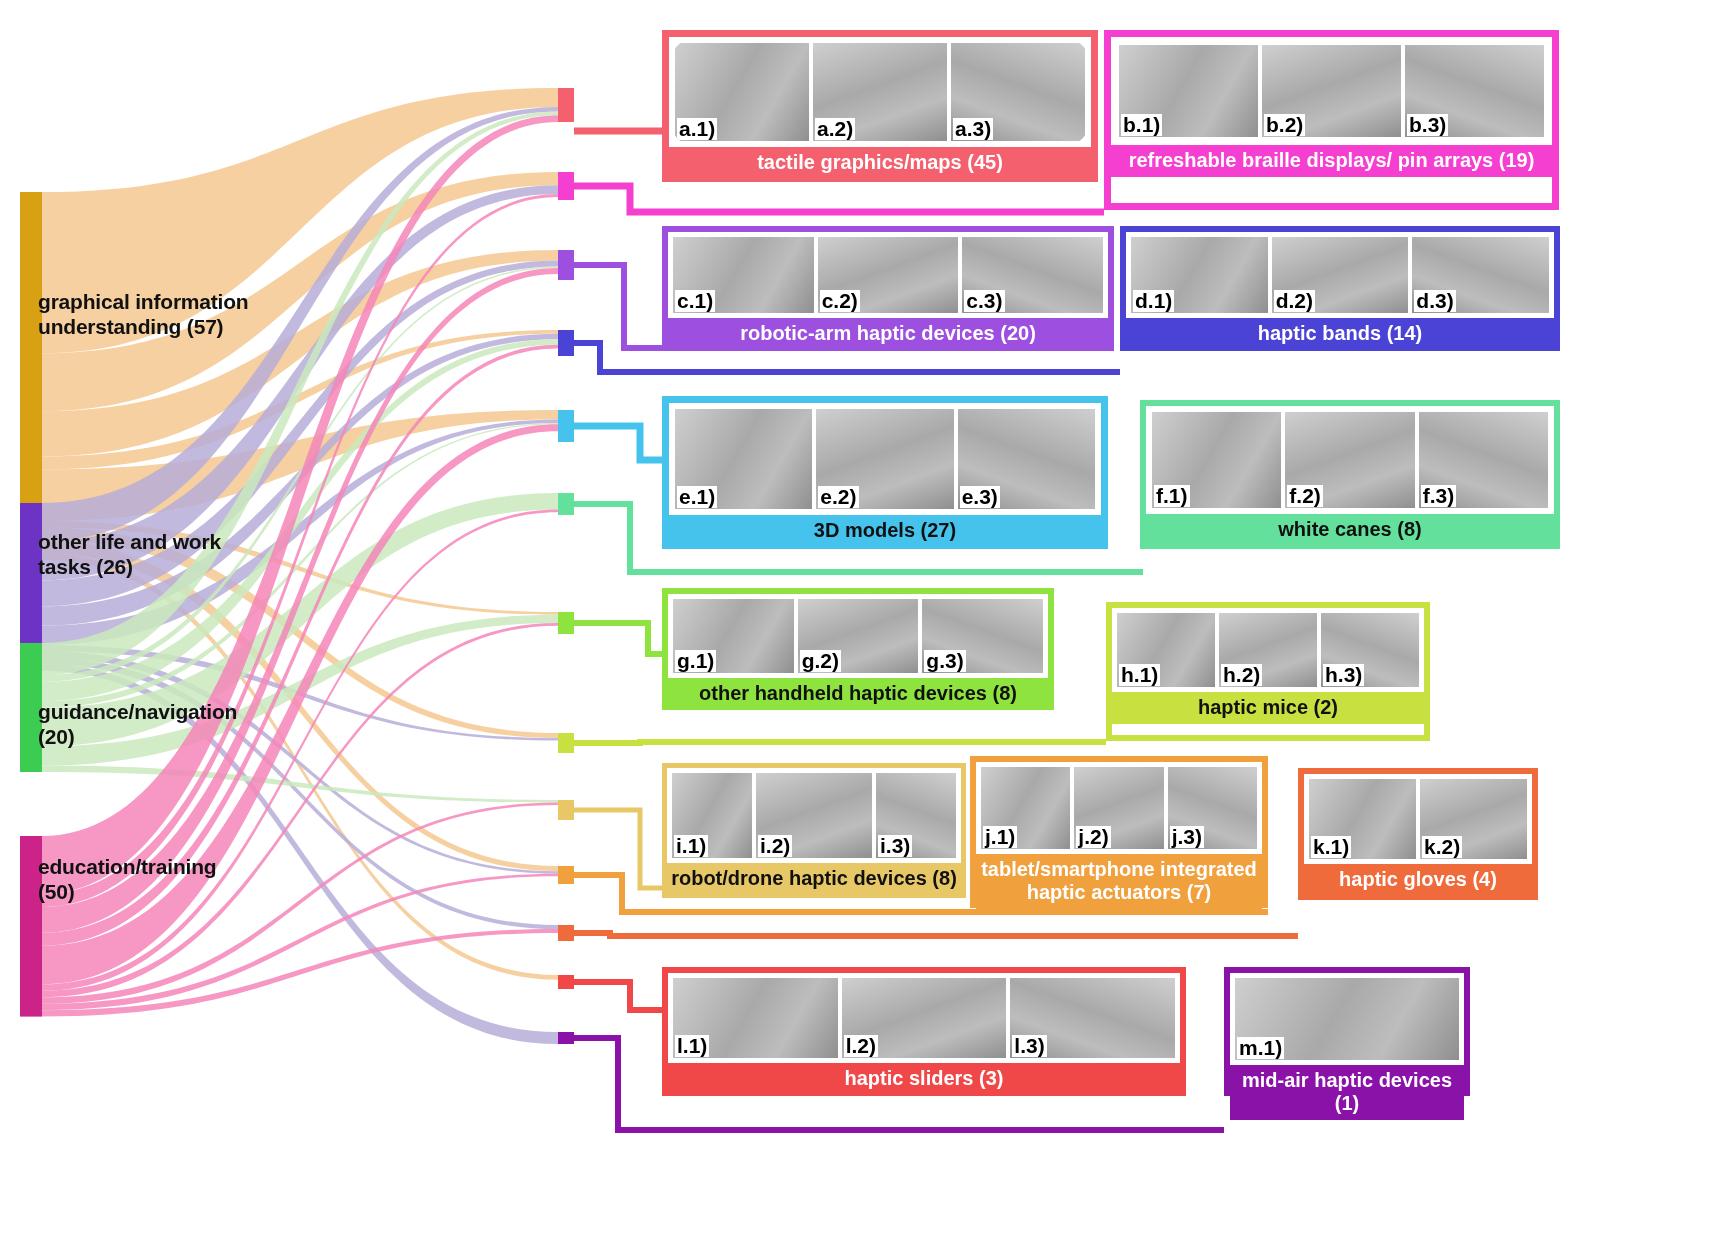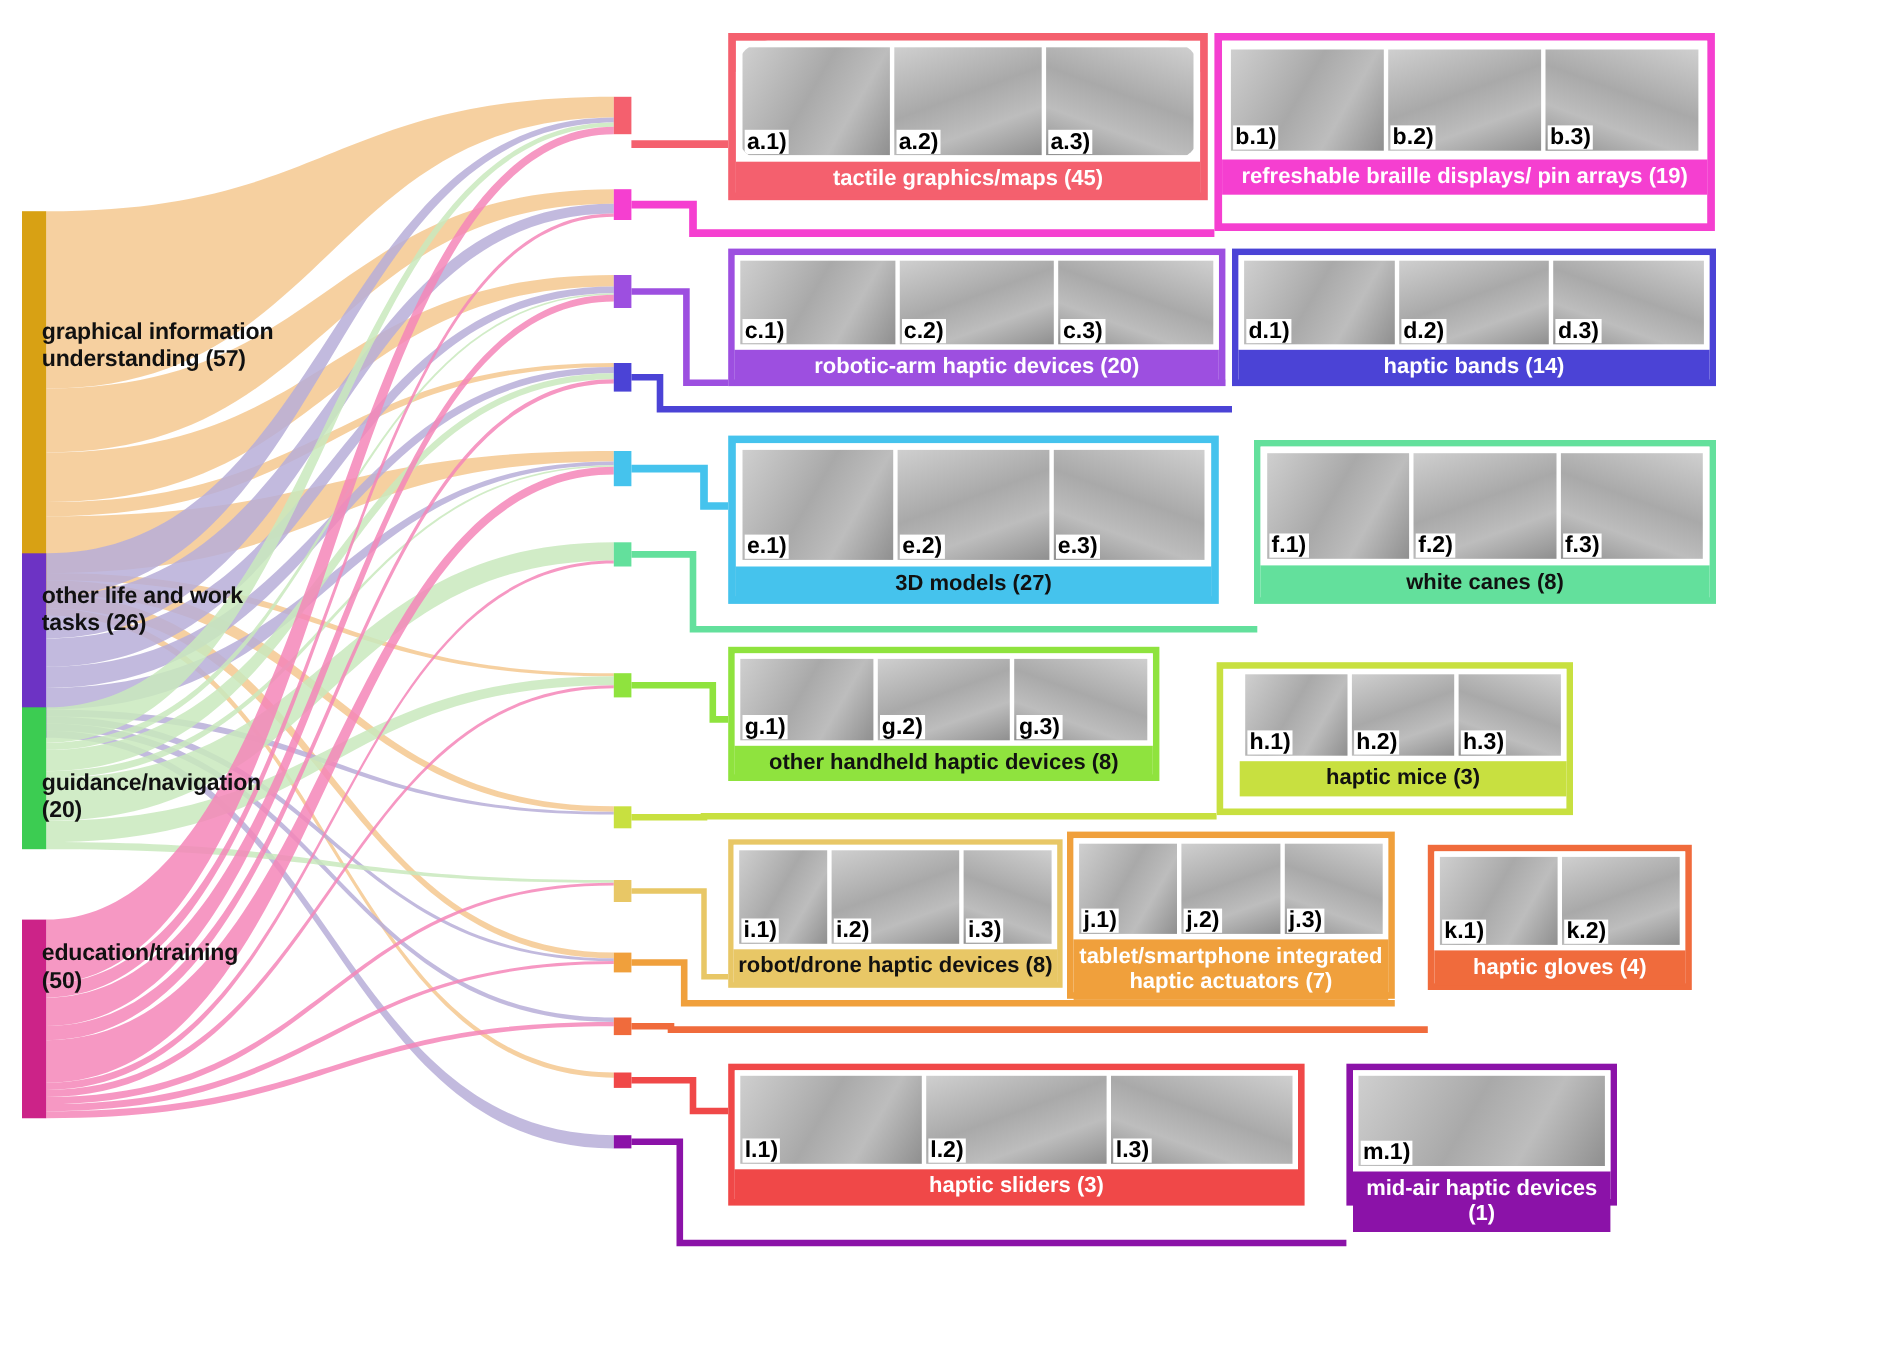--- a/index.html
+++ b/index.html
@@ -207,33 +207,33 @@
         <div class="ph" style="margin-right: 4px; background: linear-gradient(160deg, rgb(207, 207, 207), rgb(169, 169, 169) 45%, rgb(189, 189, 189) 70%, rgb(143, 143, 143));">
           <span class="tag">g.2)</span>
         </div>
         <div class="ph" style="margin-right: 0px; background: linear-gradient(200deg, rgb(207, 207, 207), rgb(169, 169, 169) 45%, rgb(189, 189, 189) 70%, rgb(143, 143, 143));">
           <span class="tag">g.3)</span>
         </div>
       </div>
     <div class="cap" style="background: rgb(143, 227, 62); color: rgb(17, 17, 17);">other handheld haptic devices (8)</div>
   </div>
 
-  <div class="panel" id="panel-h" style="left: 1106px; top: 602px; width: 324px; height: 139px; border: 6px solid rgb(200, 224, 64); padding-left: 15px;">
+  <div class="panel" id="panel-h" style="left: 1106px; top: 602px; width: 324px; height: 139px; border: 6px solid rgb(200, 224, 64);">
     <div class="imgs" style="height:84px;padding:5px;">
         <div class="ph" style="margin-right: 4px; background: linear-gradient(120deg, rgb(207, 207, 207), rgb(169, 169, 169) 45%, rgb(189, 189, 189) 70%, rgb(143, 143, 143));">
           <span class="tag">h.1)</span>
         </div>
         <div class="ph" style="margin-right: 4px; background: linear-gradient(160deg, rgb(207, 207, 207), rgb(169, 169, 169) 45%, rgb(189, 189, 189) 70%, rgb(143, 143, 143));">
           <span class="tag">h.2)</span>
         </div>
         <div class="ph" style="margin-right: 0px; background: linear-gradient(200deg, rgb(207, 207, 207), rgb(169, 169, 169) 45%, rgb(189, 189, 189) 70%, rgb(143, 143, 143));">
           <span class="tag">h.3)</span>
         </div>
       </div>
-    <div class="cap" style="background: rgb(200, 224, 64); color: rgb(17, 17, 17);">haptic mice (3)</div>
+    <div class="cap" style="background: rgb(200, 224, 64); color: rgb(17, 17, 17);">haptic mice (2)</div>
   </div>
 
   <div class="panel" id="panel-i" style="left: 662px; top: 763px; width: 304px; height: 135px; border: 5px solid rgb(232, 199, 102);">
     <div class="imgs" style="height:95px;padding:5px;">
         <div class="ph" style="margin-right: 4px; background: linear-gradient(120deg, rgb(207, 207, 207), rgb(169, 169, 169) 45%, rgb(189, 189, 189) 70%, rgb(143, 143, 143));">
           <span class="tag">i.1)</span>
         </div>
         <div class="ph" style="margin-right: 4px; background: linear-gradient(160deg, rgb(207, 207, 207), rgb(169, 169, 169) 45%, rgb(189, 189, 189) 70%, rgb(143, 143, 143)); padding-left: 36px;">
           <span class="tag">i.2)</span>
         </div>

